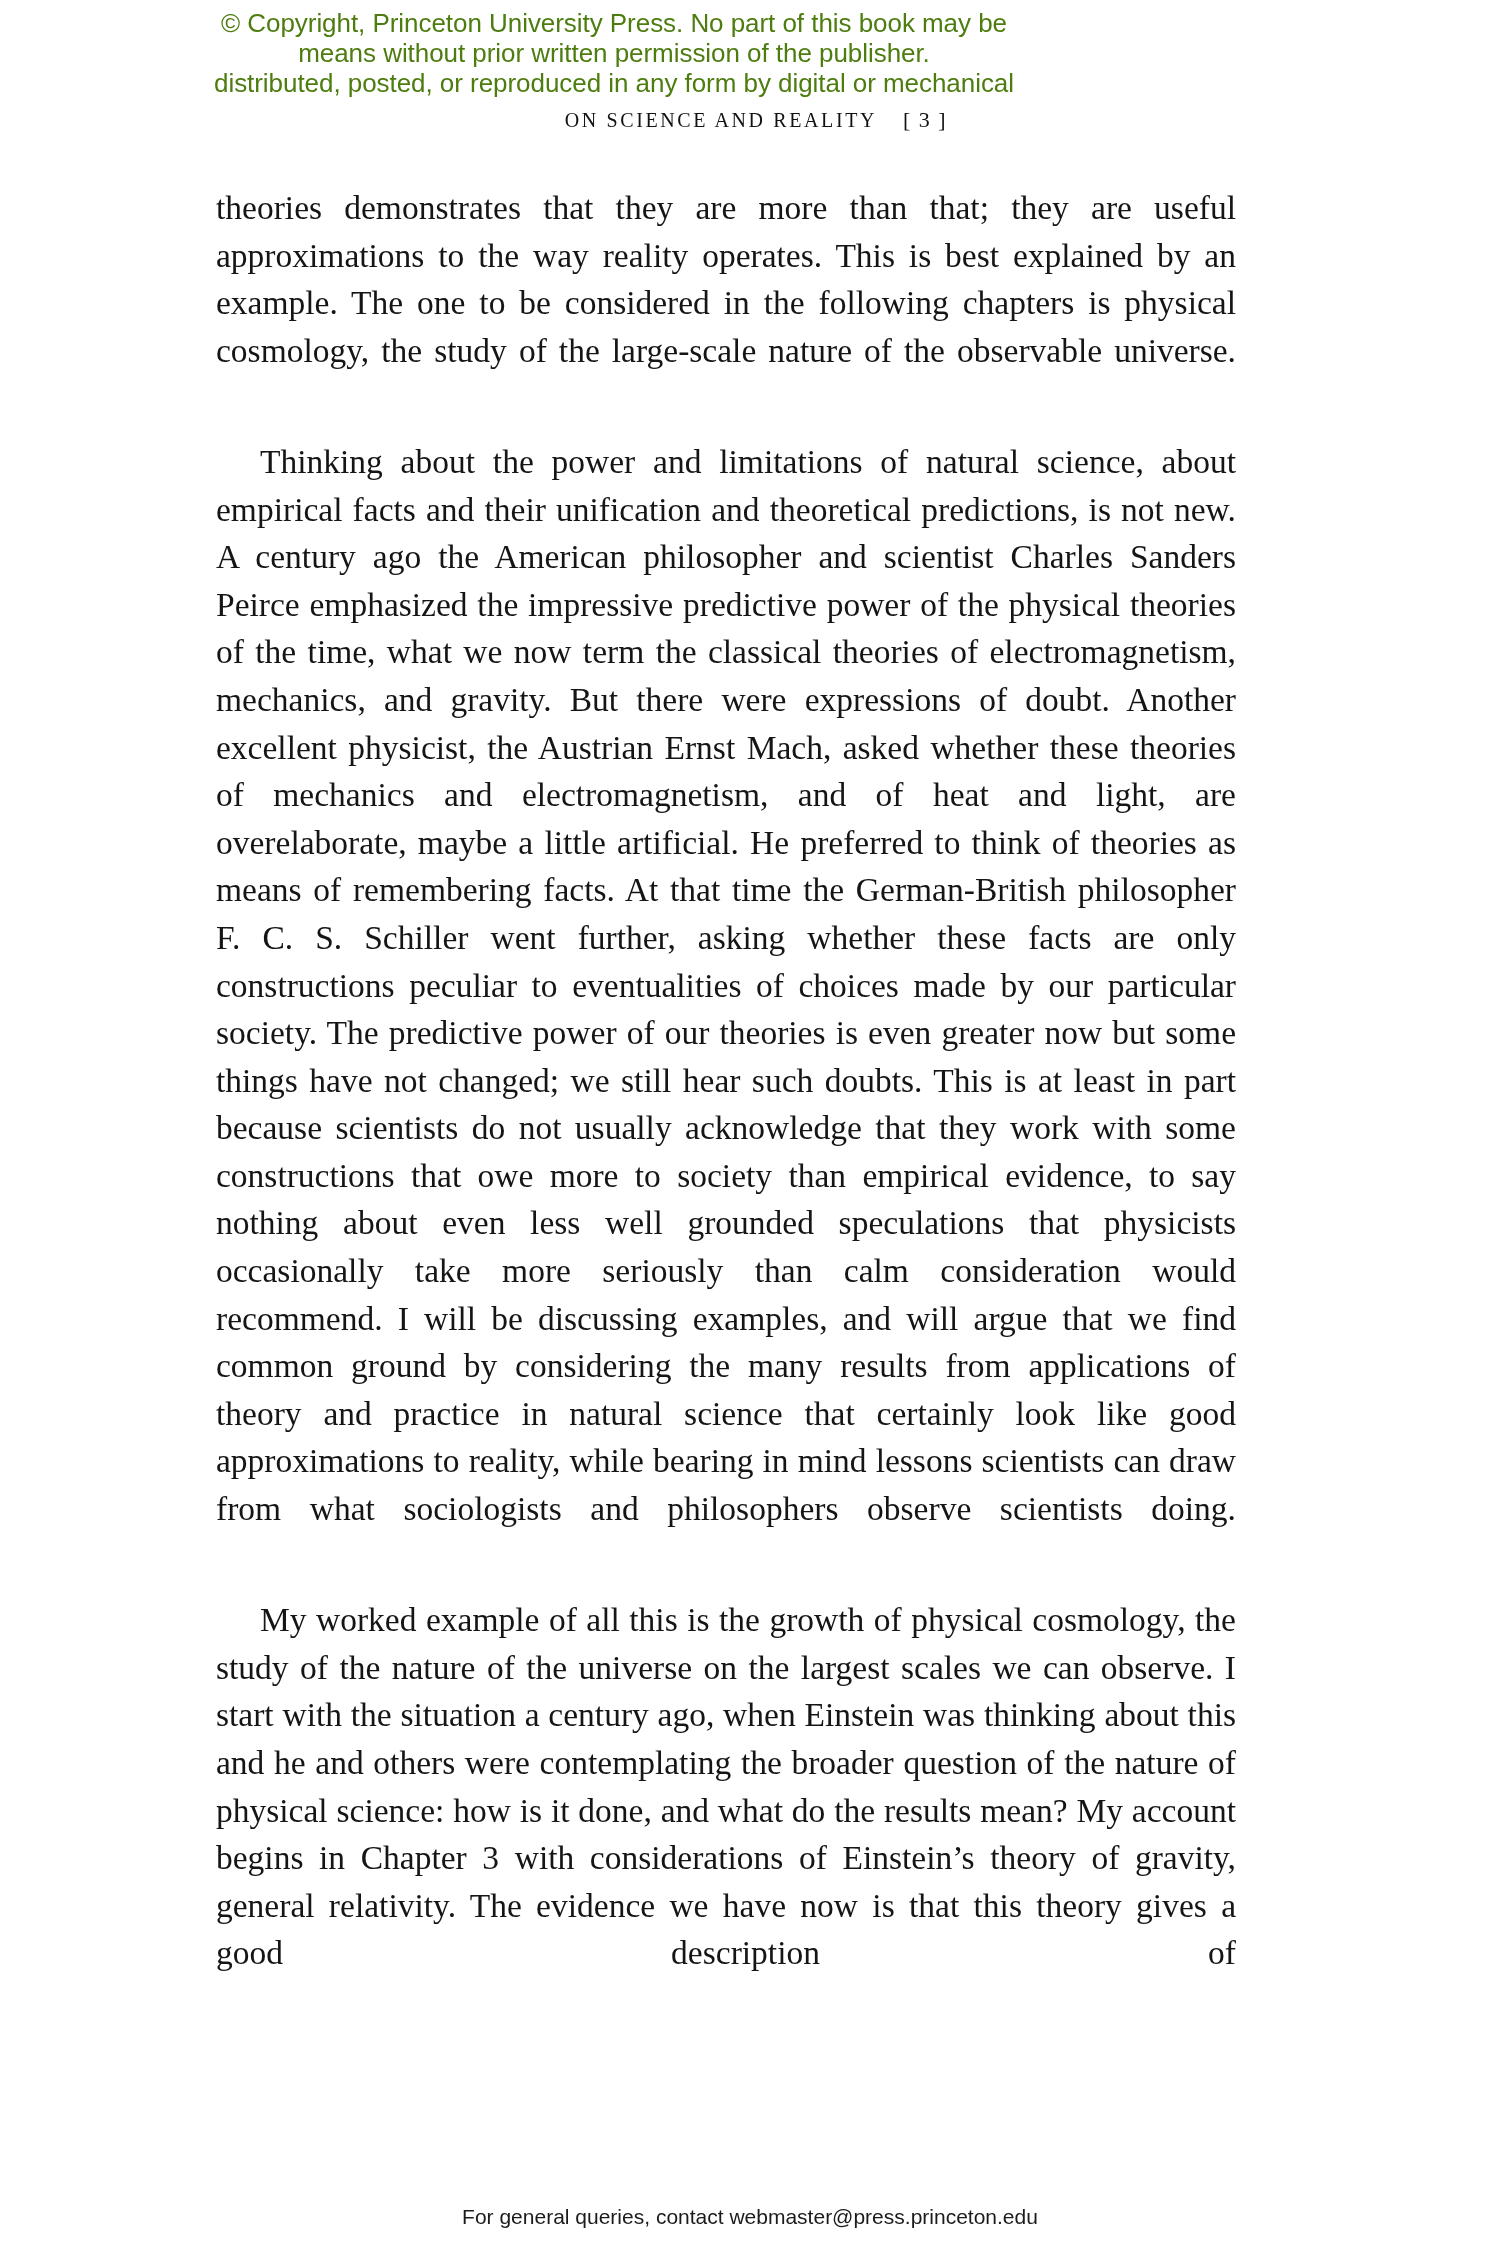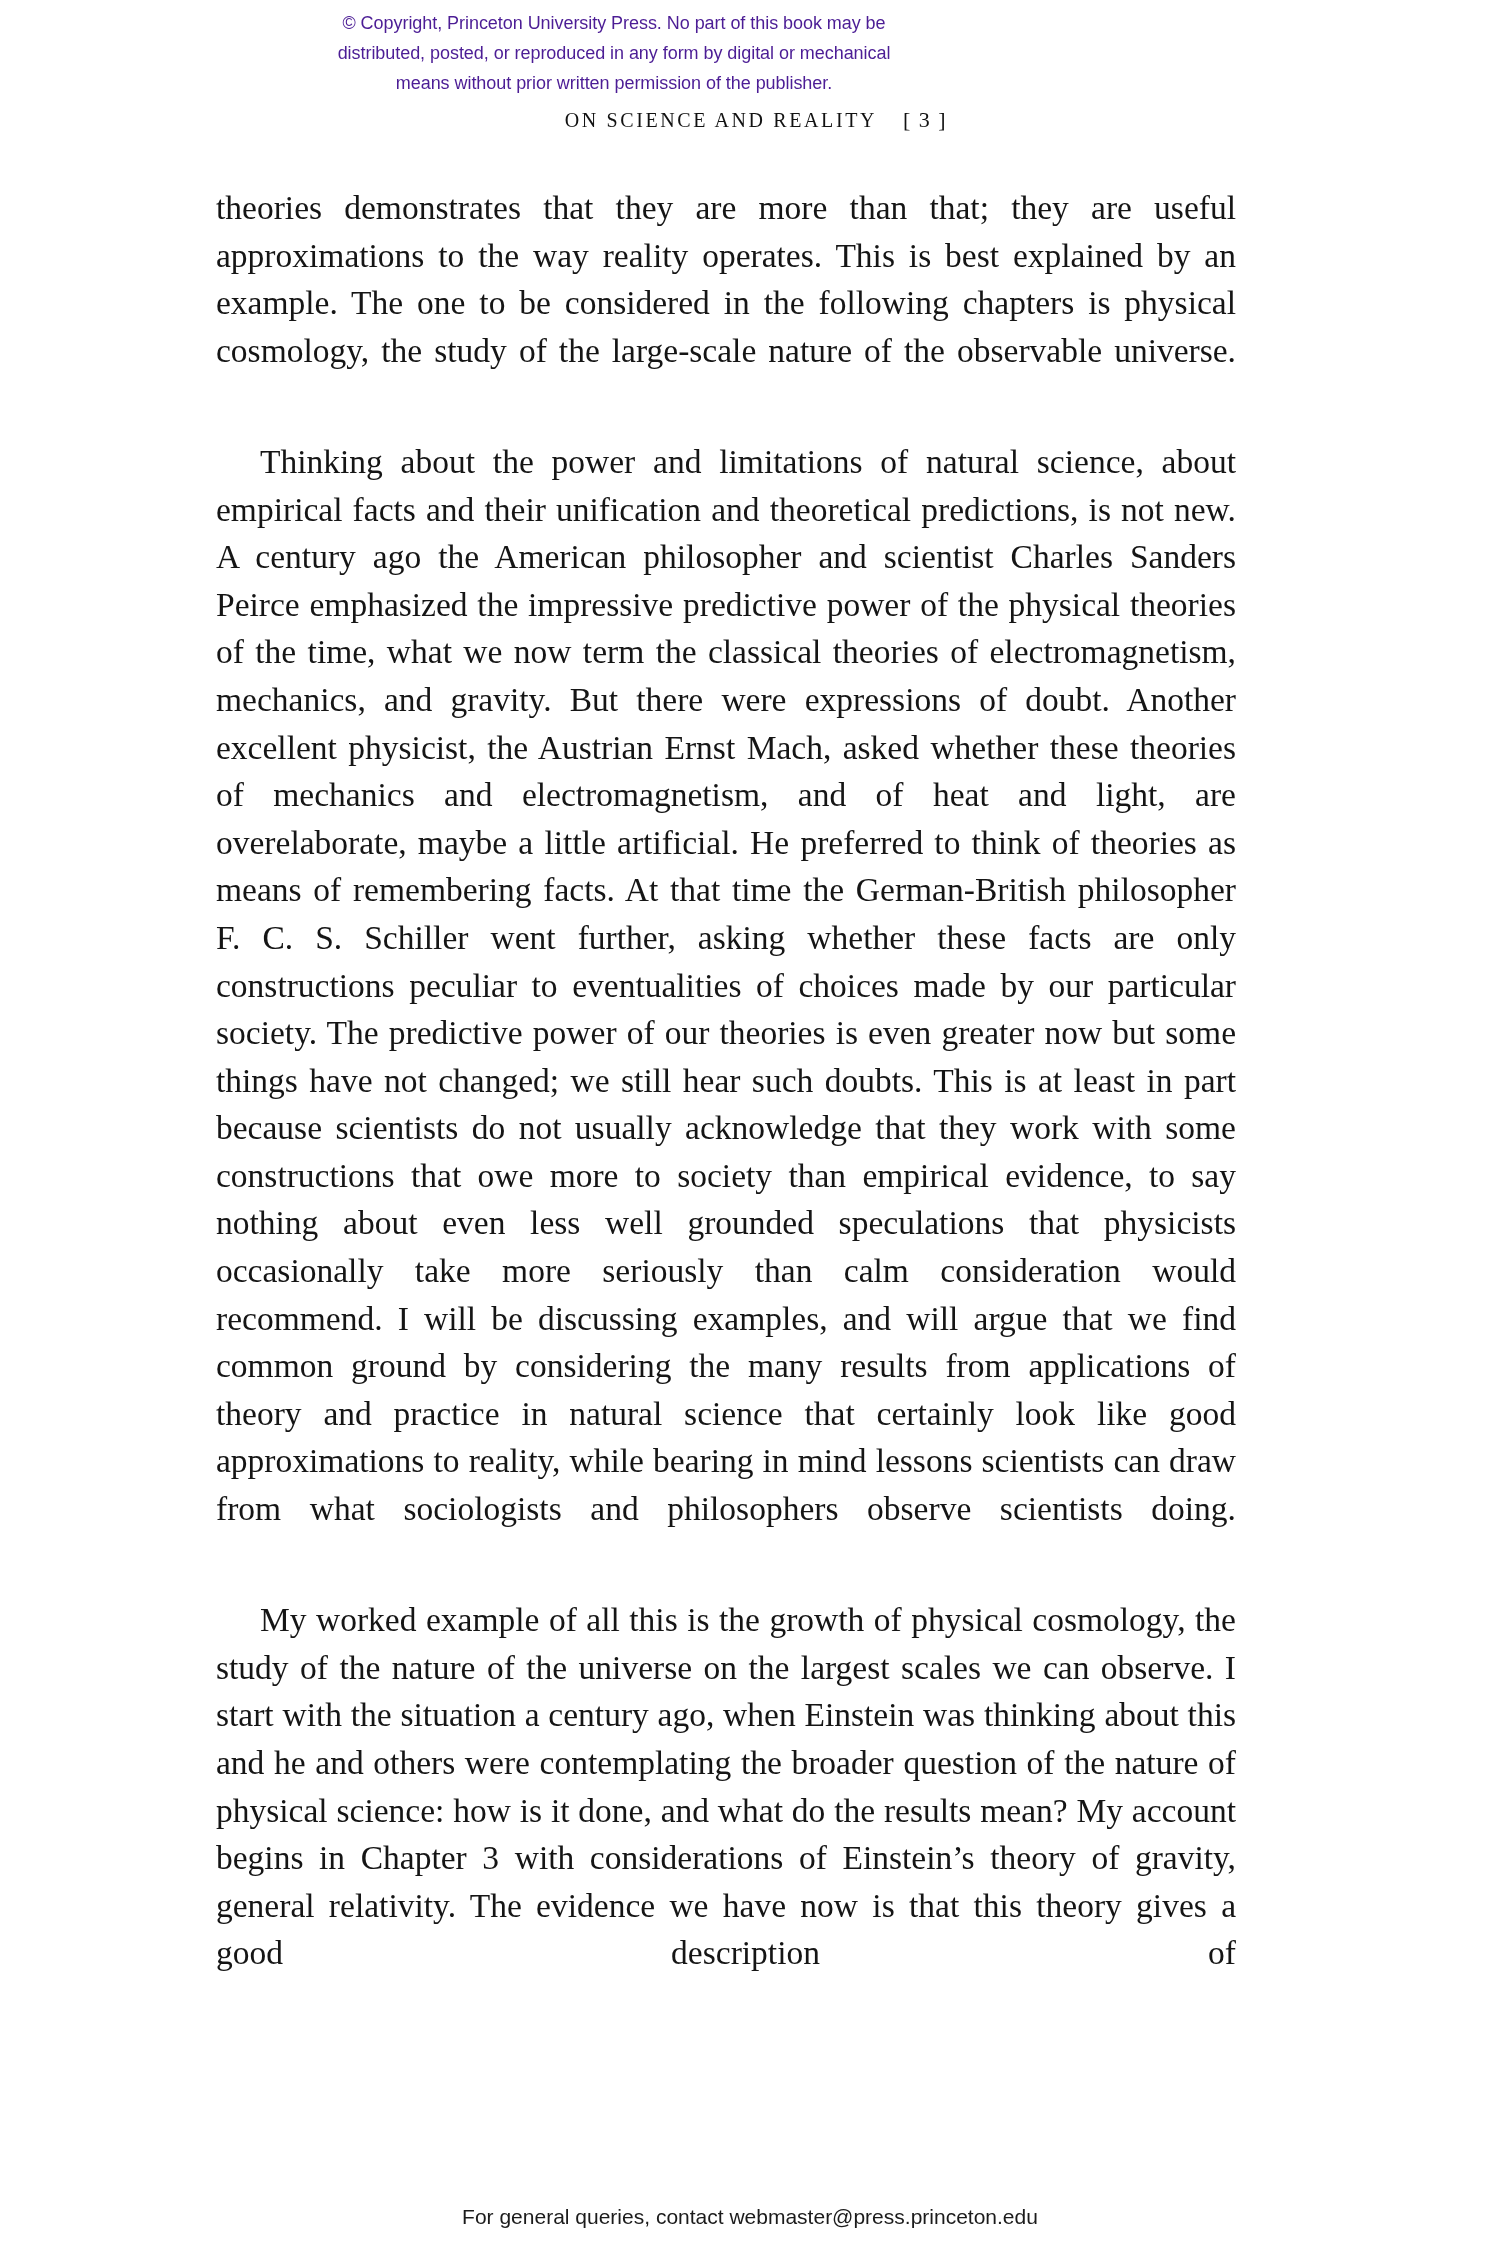--- a/index.html
+++ b/index.html
@@ -19,23 +19,23 @@
   }
 
   
   .copyright-block {
     position: absolute;
     top: 8px;
     left: 0;
     width: 1228px;
     text-align: center;
     font-family: "Liberation Sans", sans-serif;
-    font-size: 18px;
+    font-size: 26px;
     line-height: 30px;
-    color: #4c1d95;
+    color: #4d7c0f;
     letter-spacing: -0.05px;
   }
   .copyright-line {
     display: block;
     white-space: nowrap;
   }
 
   
   .running-head {
     position: absolute;
@@ -104,22 +104,22 @@
     white-space: nowrap;
   }
 </style>
 </head>
 <body>
 
 <div class="page">
 
   <div class="copyright-block">
     <span class="copyright-line">© Copyright, Princeton University Press. No part of this book may be</span>
+    <span class="copyright-line">means without prior written permission of the publisher.</span>
     <span class="copyright-line">distributed, posted, or reproduced in any form by digital or mechanical</span>
-    <span class="copyright-line">means without prior written permission of the publisher.</span>
   </div>
 
   <div class="running-head">
     <span class="rh-title">ON SCIENCE AND REALITY</span><span class="rh-folio">[ 3 ]</span>
   </div>
 
   <div class="text-column">
     <p class="body-paragraph">theories demonstrates that they are more than that; they are useful approximations to the way reality operates. This is best explained by an example. The one to be considered in the following chapters is physical cosmology, the study of the large-scale nature of the observable universe.</p>
     <p class="body-paragraph indented">Thinking about the power and limitations of natural science, about empirical facts and their unification and theoretical predictions, is not new. A century ago the American philosopher and scientist Charles Sanders Peirce emphasized the impressive predictive power of the physical theories of the time, what we now term the classical theories of electromagnetism, mechanics, and gravity. But there were expressions of doubt. Another excellent physicist, the Austrian Ernst Mach, asked whether these theories of mechanics and electromagnetism, and of heat and light, are overelaborate, maybe a little artificial. He preferred to think of theories as means of remembering facts. At that time the German-British philosopher F. C. S. Schiller went further, asking whether these facts are only constructions peculiar to eventualities of choices made by our particular society. The predictive power of our theories is even greater now but some things have not changed; we still hear such doubts. This is at least in part because scientists do not usually acknowledge that they work with some constructions that owe more to society than empirical evidence, to say nothing about even less well grounded speculations that physicists occasionally take more seriously than calm consideration would recommend. I will be discussing examples, and will argue that we find common ground by considering the many results from applications of theory and practice in natural science that certainly look like good approximations to reality, while bearing in mind lessons scientists can draw from what sociologists and philosophers observe scientists doing.</p>
     <p class="body-paragraph indented">My worked example of all this is the growth of physical cosmology, the study of the nature of the universe on the largest scales we can observe. I start with the situation a century ago, when Einstein was thinking about this and he and others were contemplating the broader question of the nature of physical science: how is it done, and what do the results mean? My account begins in Chapter 3 with considerations of Einstein’s theory of gravity, general relativity. The evidence we have now is that this theory gives a good description of</p>

